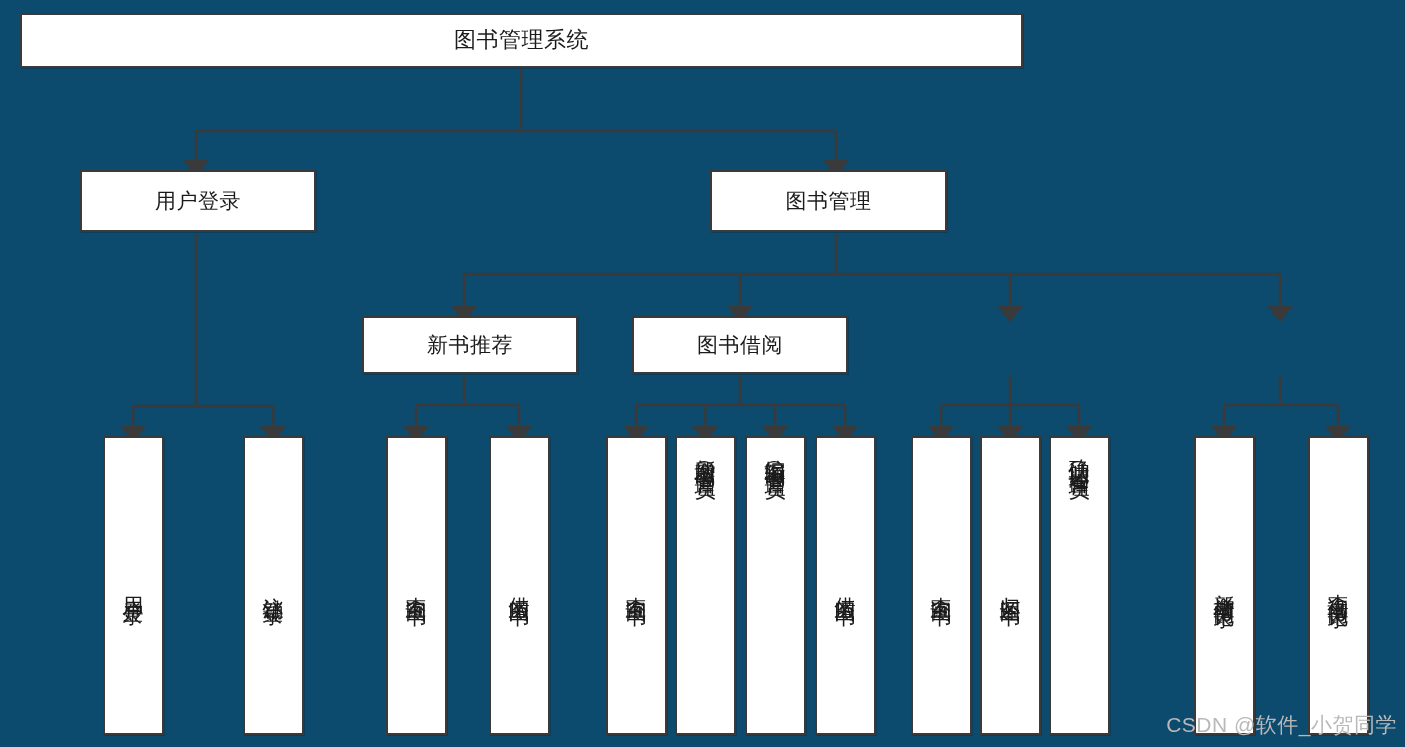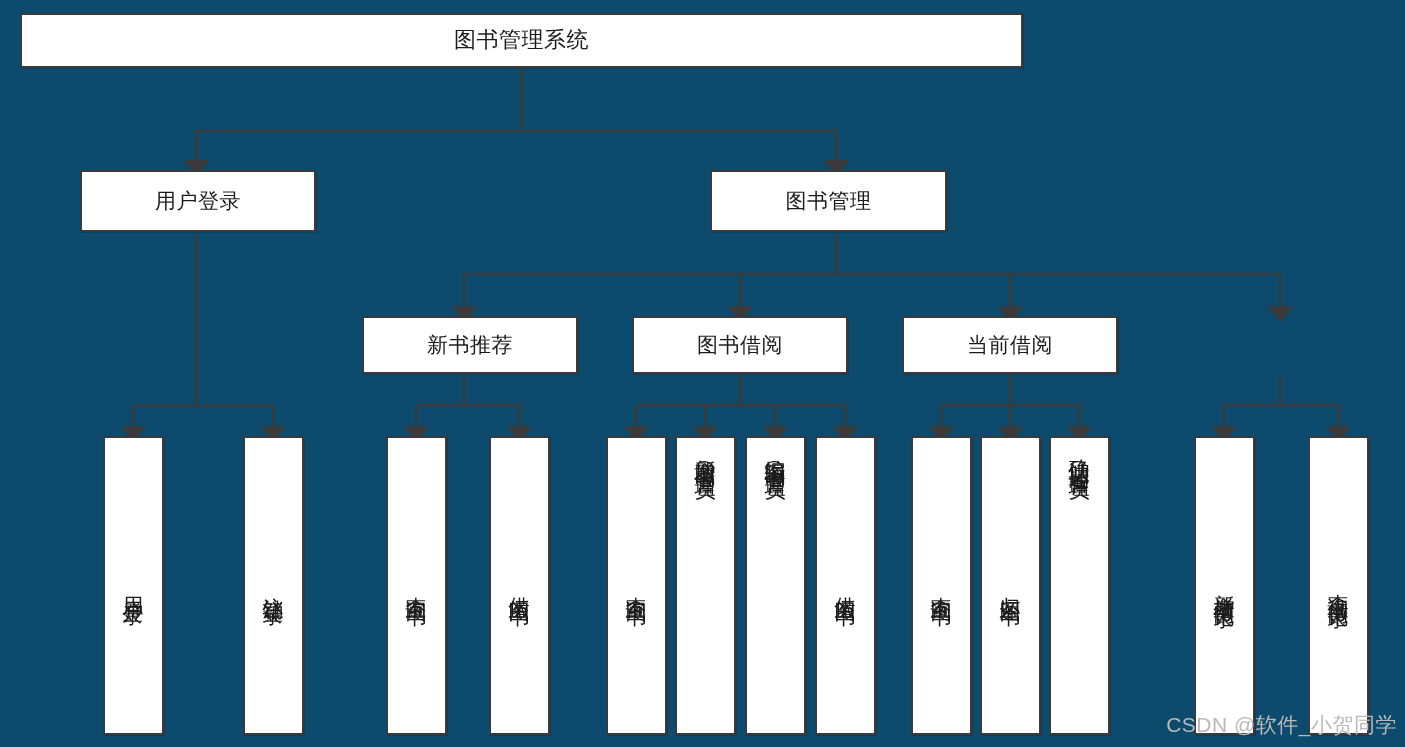--- a/index.html
+++ b/index.html
@@ -147,23 +147,20 @@
   </div>
 
   <div class="node horiz" style="left:362px; top:316px; width:216px; height:58px;">
     <span class="node-label">新书推荐</span>
   </div>
 
   <div class="node horiz" style="left:632px; top:316px; width:216px; height:58px;">
     <span class="node-label">图书借阅</span>
   </div>
 
-  <div class="node horiz" style="left:902px; top:316px; width:216px; height:58px;">
-    <span class="node-label">当前借阅</span>
-  </div>
 
 
   <div class="node vert centered" style="left:103px; top:436px; width:61px; height:299px;">
     <span class="node-label">用户登录</span>
   </div>
 
   <div class="node vert centered" style="left:243px; top:436px; width:61px; height:299px;">
     <span class="node-label">注销登录</span>
   </div>
 

